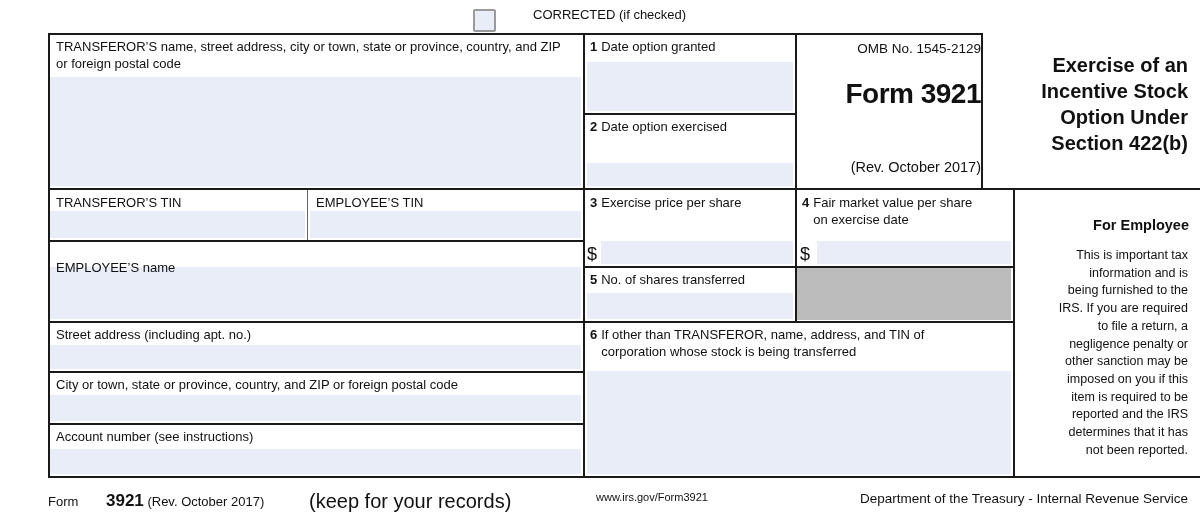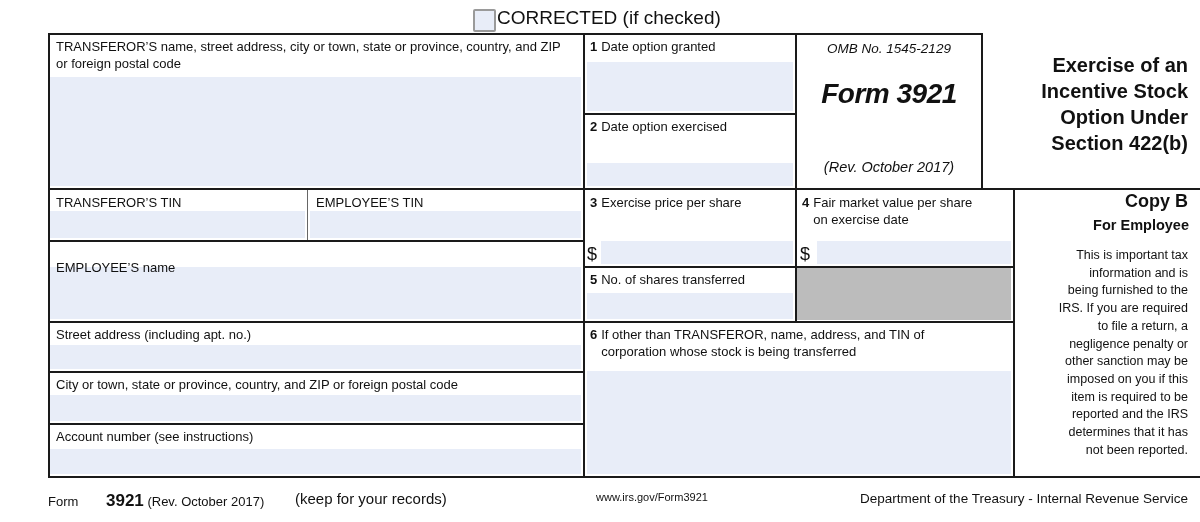--- a/index.html
+++ b/index.html
@@ -4,26 +4,26 @@
 <style>
   html,body{margin:0;padding:0;background:#fff;}
   #page{position:relative;width:1200px;height:522px;background:#ffffff;
         font-family:"Liberation Sans","DejaVu Sans",sans-serif;color:#111;overflow:hidden;}
   .hline,.vline{position:absolute;background:#1a1a1a;}
   .fill{position:absolute;background:#e8edf8;}
   .lbl{position:absolute;font-size:13px;line-height:16.5px;color:#111;}
   .numlbl{display:flex;gap:4px;align-items:flex-start;}
   .numlbl b{font-weight:bold;}
   .pre{white-space:pre-line;}
-  .center{text-align:center;font-style:italic;}
+  .center{text-align:right;}
   .right{text-align:right;}
   .dollar{position:absolute;font-size:18px;}
   .chkbox{position:absolute;left:473px;top:9px;width:19px;height:19px;
           background:#e8edf8;border:2px solid #9a9a9a;border-radius:2px;cursor:pointer;}
-  .corrected{position:absolute;left:497px;top:7px;font-size:19px;}
+  .corrected{position:absolute;left:533px;top:7px;font-size:13px;}
   .omb{left:797px;width:184px;font-size:13.5px;}
   .form-big{left:797px;width:184px;top:86px;font-size:28px;font-weight:bold;letter-spacing:-0.5px;}
   .rev{left:797px;width:184px;top:159px;font-size:14.5px;}
   .main-title{left:996px;width:192px;top:52px;font-size:20px;line-height:26px;font-weight:bold;}
   .copyb{left:1020px;width:168px;top:193px;font-size:18px;font-weight:bold;}
   .foremp{left:1021px;width:168px;top:217px;font-size:14.5px;font-weight:bold;}
   .notice{left:1022px;width:166px;top:247px;font-size:12.5px;line-height:17.7px;}
   .footer{position:absolute;font-size:13px;}
   .gray{position:absolute;background:#bcbcbc;}
 </style>
@@ -108,37 +108,36 @@
 
   <div class="lbl omb center" style="top:41px;">OMB No. 1545-2129</div>
   <div class="lbl form-big center">Form 3921</div>
   <div class="lbl rev center">(Rev. October 2017)</div>
 
   <div class="lbl main-title right pre">Exercise of an
 Incentive Stock
 Option Under
 Section 422(b)</div>
 
-  <div class="lbl copyb right">Copy B</div>
   <div class="lbl foremp right">For Employee</div>
   <div class="lbl notice right pre">This is important tax
 information and is
 being furnished to the
 IRS. If you are required
 to file a return, a
 negligence penalty or
 other sanction may be
 imposed on you if this
 item is required to be
 reported and the IRS
 determines that it has
 not been reported.</div>
 
   <div class="footer" style="left:48px;top:491px;">
     <span>Form</span>
     <span style="font-size:17px;font-weight:bold;margin-left:24px;">3921</span>
     <span>(Rev. October 2017)</span>
   </div>
-  <div class="footer" style="left:295px;top:490px;font-size:15px;">(keep for your records)</div>
+  <div class="footer" style="left:309px;top:490px;font-size:20px;">(keep for your records)</div>
   <div class="footer" style="left:596px;top:491px;font-size:11px;">www.irs.gov/Form3921</div>
   <div class="footer right" style="left:700px;top:491px;width:488px;font-size:13.5px;">Department of the Treasury - Internal Revenue Service</div>
 
 </div>
 
 </body></html>

